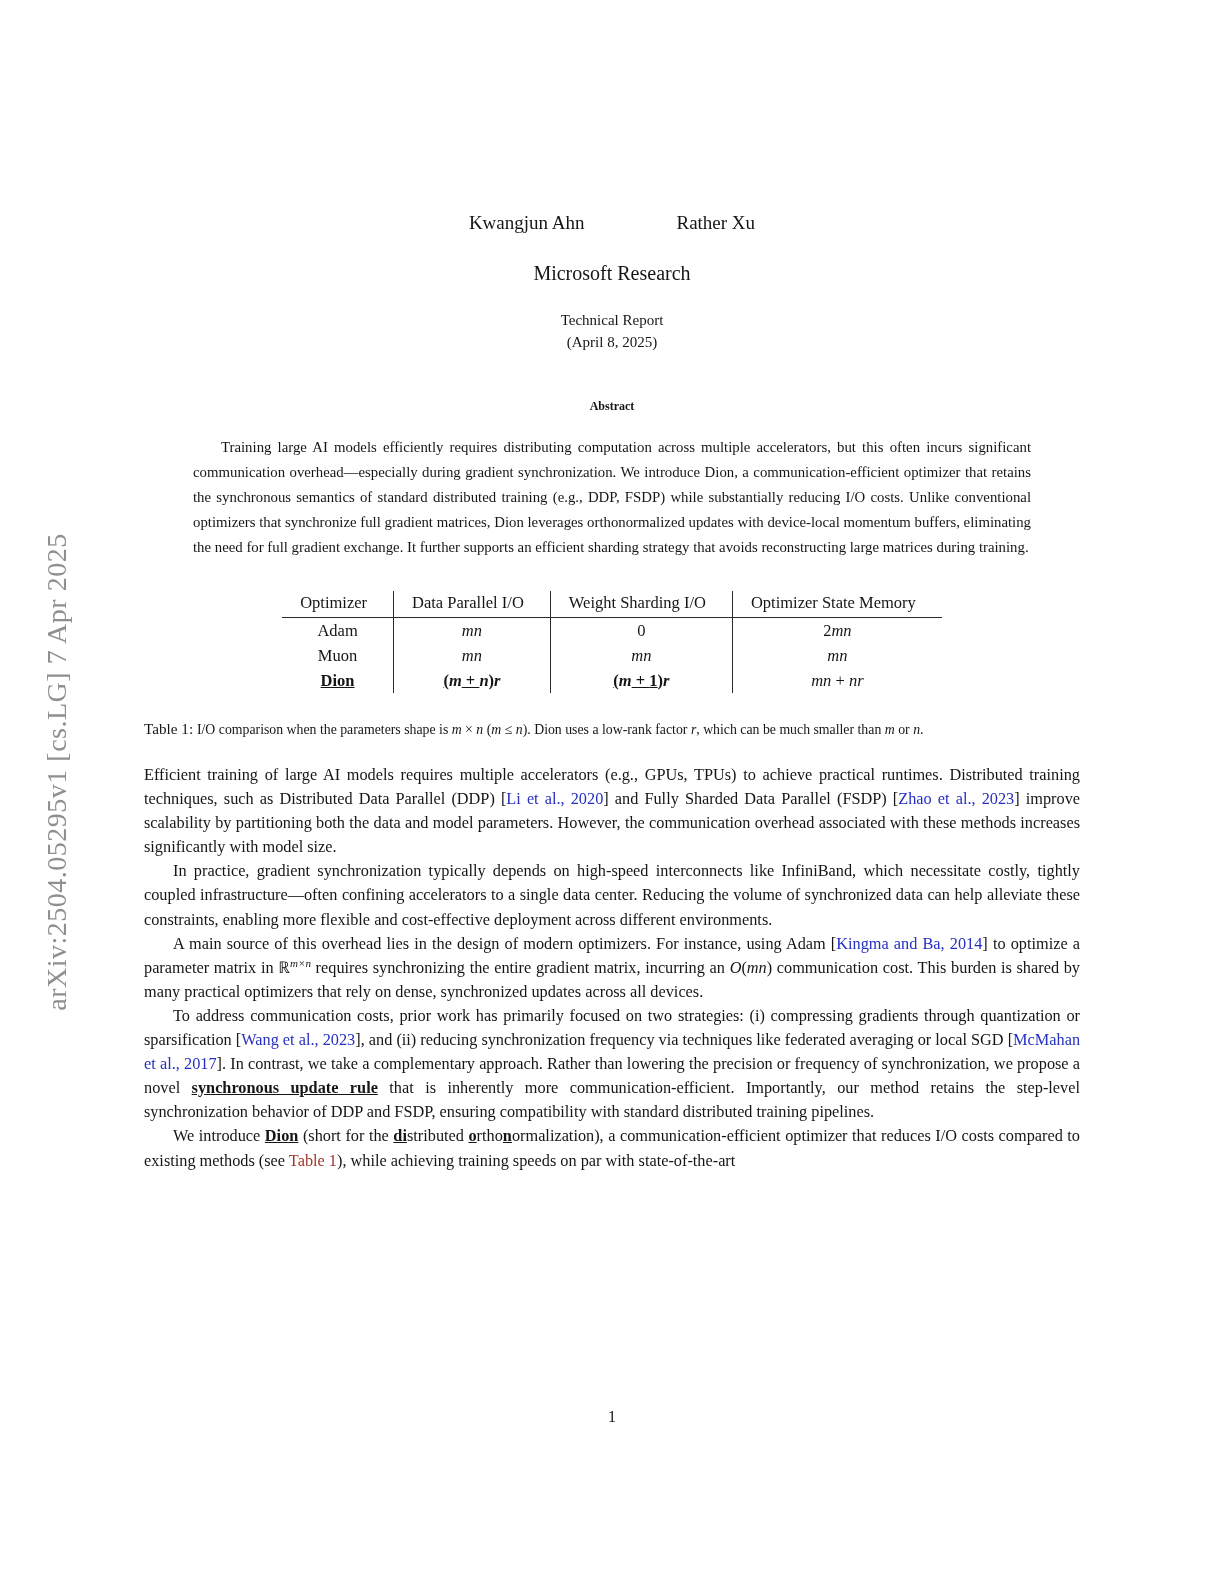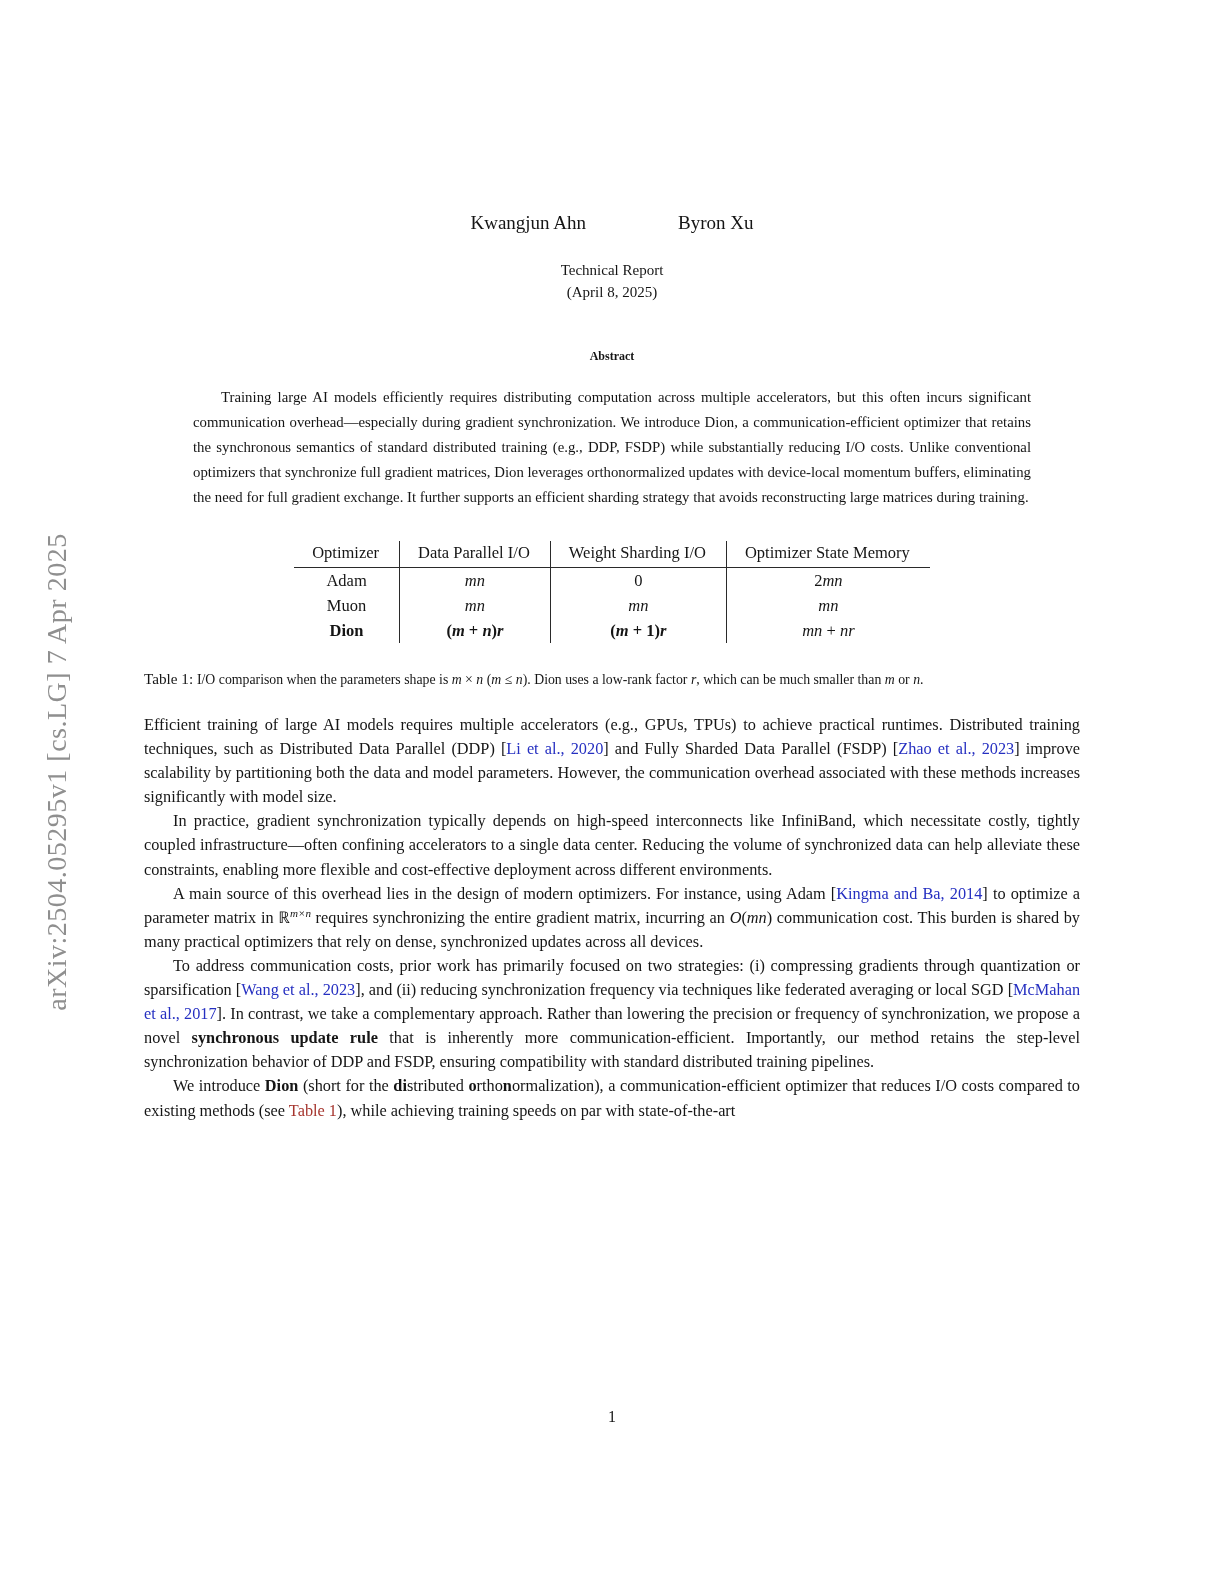--- a/index.html
+++ b/index.html
@@ -56,21 +56,21 @@
     text-align:justify;
     text-indent:28px;
     hyphens:auto;
   }
 
   
   .table-wrap { margin-top:31px; display:flex; justify-content:center; }
   table.io-table { border-collapse:collapse; font-size:16.5px; }
   table.io-table th {
     font-weight:normal;
-    padding:2px 20px 4px 18px;
+    padding:2px 26px 4px 18px;
     border-bottom:1.5px solid #2a2a2a;
     text-align:center;
   }
   table.io-table td { padding:1px 18px; text-align:center; height:23px; }
   table.io-table th + th, table.io-table td + td { border-left:1.2px solid #2a2a2a; }
 
   .table-caption {
     margin-top:26px;
     font-size:13.8px;
     line-height:19px;
@@ -86,21 +86,21 @@
     font-size:16.3px;
     line-height:24.1px;
     text-align:justify;
     hyphens:auto;
   }
   .body-par.first { margin-top:24px; }
   .body-par.indent { text-indent:29px; }
 
   
   .seg-plain { }
-  .seg-bold { font-weight:bold; }
+  .seg-bold { font-weight:bold;text-decoration:underline; }
   .seg-math { font-style:italic; }
   .seg-mathbold { font-style:italic; font-weight:bold; }
   .seg-cite { color:var(--cite, #252fc1); cursor:pointer; }
   .seg-ref  { color:var(--ref, #a5342d); cursor:pointer; }
   sup.seg-sup { font-style:italic; font-size:68%; line-height:0; }
 
   
   .page-number {
     position:absolute; left:0; top:1408px; width:1224px;
     text-align:center; font-size:16px;
@@ -113,23 +113,24 @@
 
   <div class="watermark-anchor">
     <span class="watermark-text">arXiv:2504.05295v1  [cs.LG]  7 Apr 2025</span>
   </div>
 
   <div class="content">
 
 
     <div class="authors">
       <span>Kwangjun Ahn</span>
-      <span>Byron Xu</span>
+      <span>Rather Xu</span>
     </div>
 
+    <div class="affiliation">Microsoft Research</div>
 
     <div class="report-type">Technical Report</div>
     <div class="report-date">(April 8, 2025)</div>
 
     <div class="abstract-block">
       <div class="abstract-heading">Abstract</div>
       <p class="abstract-text">Training large AI models efficiently requires distributing computation across multiple accelerators, but this often incurs significant communication overhead—especially during gradient synchronization. We introduce Dion, a communication-efficient optimizer that retains the synchronous semantics of standard distributed training (e.g., DDP, FSDP) while substantially reducing I/O costs. Unlike conventional optimizers that synchronize full gradient matrices, Dion leverages orthonormalized updates with device-local momentum buffers, eliminating the need for full gradient exchange. It further supports an efficient sharding strategy that avoids reconstructing large matrices during training.</p>
     </div>
 
     <div class="table-wrap">

